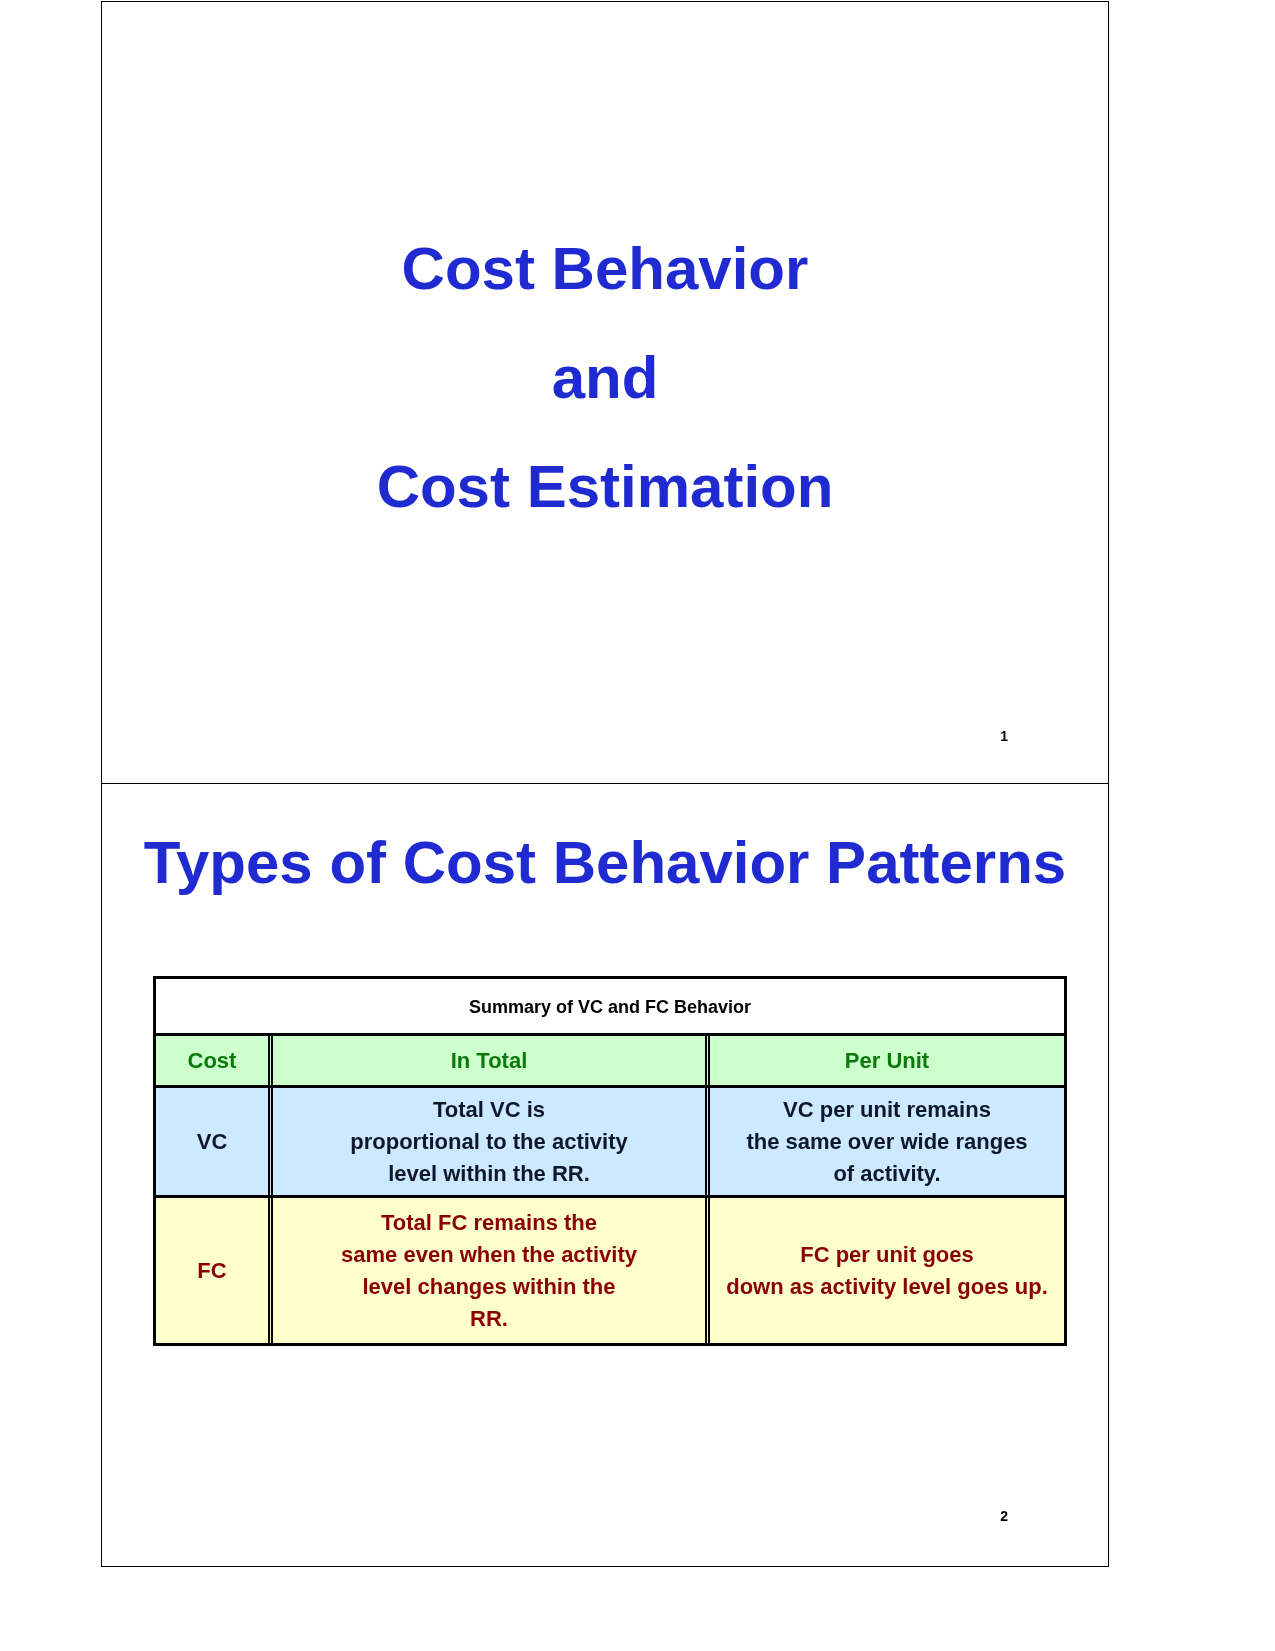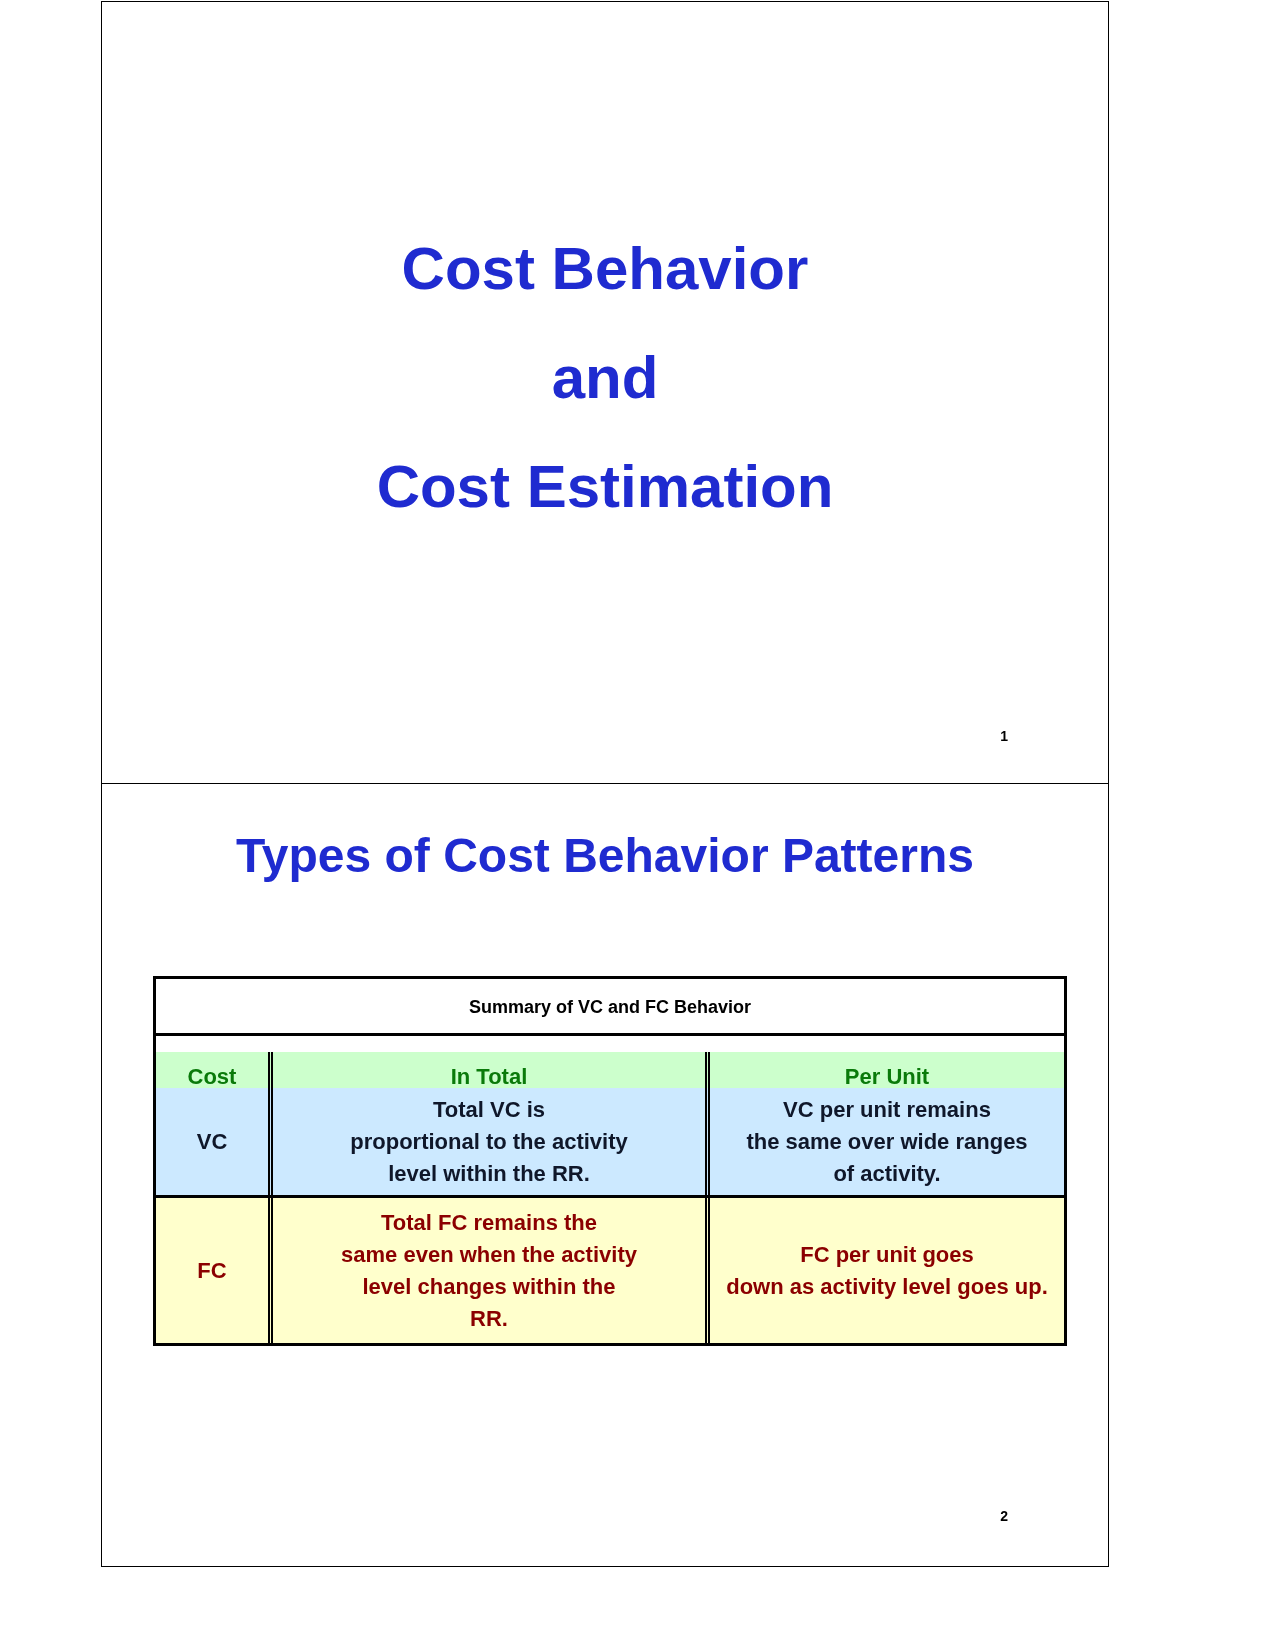--- a/index.html
+++ b/index.html
@@ -2,25 +2,25 @@
 <html><head>
   <meta charset="utf-8">
   <style>
     html, body { margin: 0; padding: 0; background: #ffffff; }
     body { width: 1275px; height: 1651px; position: relative; overflow: hidden; font-family: "Liberation Sans", sans-serif; }
     .slide { position: absolute; left: 101px; width: 1008px; border: 1px solid #000; box-sizing: border-box; background: #fff; }
     .slide1 { top: 1px; height: 783px; }
     .slide2 { top: 783px; height: 784px; }
     .title1 { position: absolute; left: 0; width: 100%; text-align: center; color: #1f2bd0; font-weight: bold; font-size: 60px; line-height: 1; margin-top: 15px; }
     .page-num { position: absolute; right: 100px; font-size: 14px; font-weight: bold; color: #000; }
-    .title2 { position: absolute; left: 0; width: 100%; top: 44px; text-align: center; color: #1f2bd0; font-weight: bold; font-size: 48px; }
+    .title2 { position: absolute; left: 0; width: 100%; top: 44px; text-align: center; color: #1f2bd0; font-weight: bold; font-size: 60px; }
     .tbl { position: absolute; left: 51px; top: 192px; width: 914px; height: 370px; border: 3px solid #000; box-sizing: border-box; }
     .tbl-title { position: absolute; left: 0; top: 0; width: 100%; height: 57px; border-bottom: 3px solid #000; box-sizing: border-box; text-align: center; font-size: 18px; font-weight: bold; line-height: 57px; color: #000; }
     .row { position: absolute; left: 0; width: 100%; display: flex; box-sizing: border-box; }
-    .row-head { top: 73px; height: 52px; background: #ccffcc; border-bottom: 3px solid #000; }
+    .row-head { top: 57px; height: 52px; background: #ccffcc; border-bottom: 3px solid #000; }
     .row-vc { top: 109px; height: 110px; background: #cce9ff; border-bottom: 3px solid #000; }
     .row-fc { top: 219px; height: 145px; background: #ffffcc; }
     .cell { display: flex; align-items: center; justify-content: center; text-align: center; box-sizing: border-box; font-weight: bold; font-size: 22px; line-height: 32px; white-space: pre-line; }
     .c1 { width: 117px; border-right: 5px double #000; }
     .c2 { width: 437px; border-right: 5px double #000; }
     .c3 { flex: 1; }
     .green { color: #0a7a0a; }
     .blue { color: #0f172a; }
     .darkred { color: #8b0000; }
   </style>

